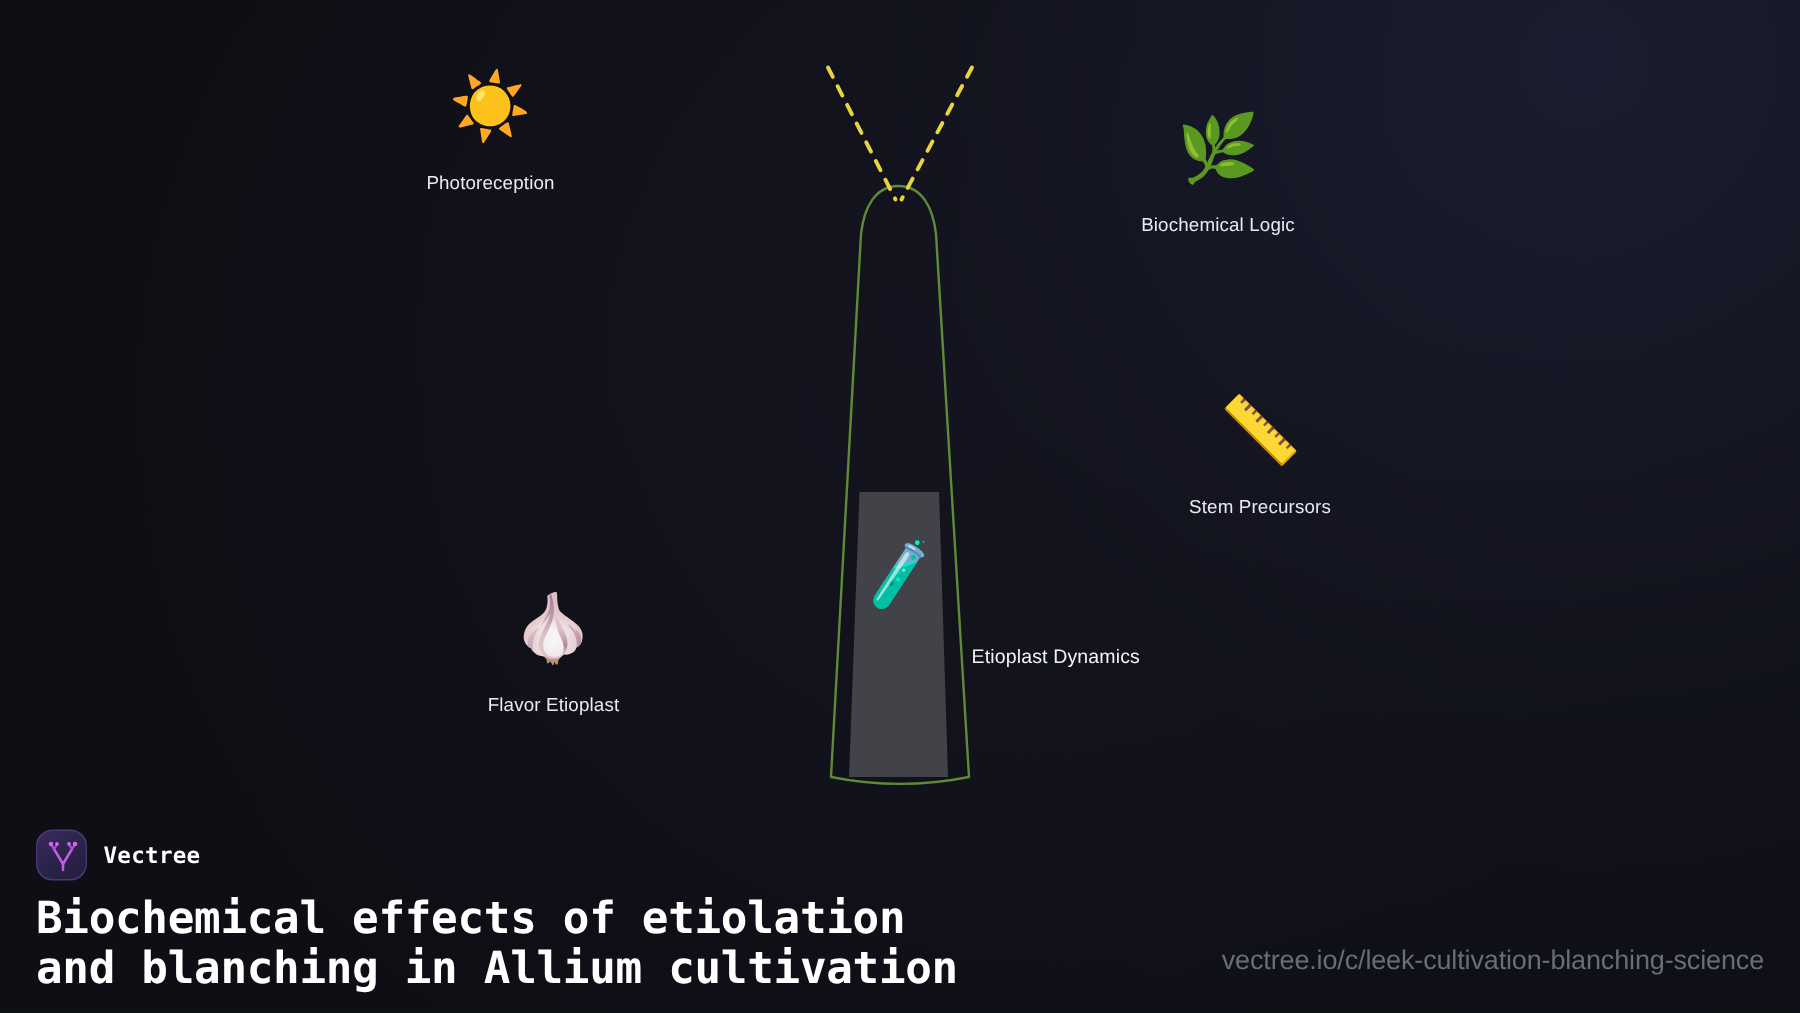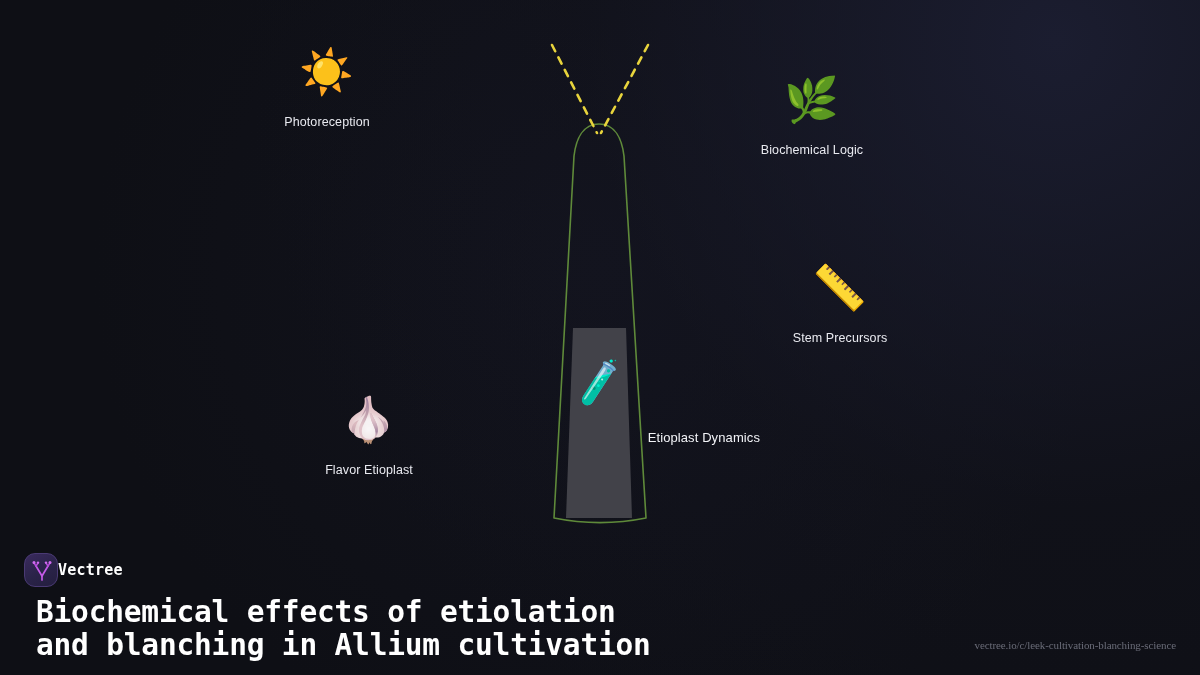--- a/index.html
+++ b/index.html
@@ -82,20 +82,21 @@
   #footer {
     position:absolute;
     left:0; right:0; bottom:0;
     height:140px;
     padding:18px 24px 0 24px;
   }
 
   #brand {
     display:flex;
     align-items:center;
+    gap:11px;
     height:34px;
   }
 
   #logo-mark {
     position:relative;
     width:34px; height:34px;
     border-radius:11px;
     background:linear-gradient(150deg,#3a2a5e 0%,#2a2348 55%,#241e3f 100%);
     border:1px solid #4a3a74;
     flex:0 0 auto;
@@ -113,28 +114,27 @@
 
   #headline {
     margin-top:9px;
     font-family:"DejaVu Sans Mono", "Liberation Mono", monospace;
     font-weight:700;
     font-size:29.5px;
     line-height:33px;
     color:#ffffff;
     letter-spacing:-0.2px;
     white-space:pre;
-    margin-left:12px;
   }
 
   #url {
     position:absolute;
     right:24px; bottom:24px;
-    font-family:Liberation Serif, serif;
-    font-size:11px;
+    font-family:Liberation Sans, sans-serif;
+    font-size:18px;
     color:#6a6c78;
     letter-spacing:-0.1px;
   }
 </style>
 </head>
 <body>
 
 <div id="stage">
 
   <svg id="diagram-svg" viewBox="0 0 1200 675">

